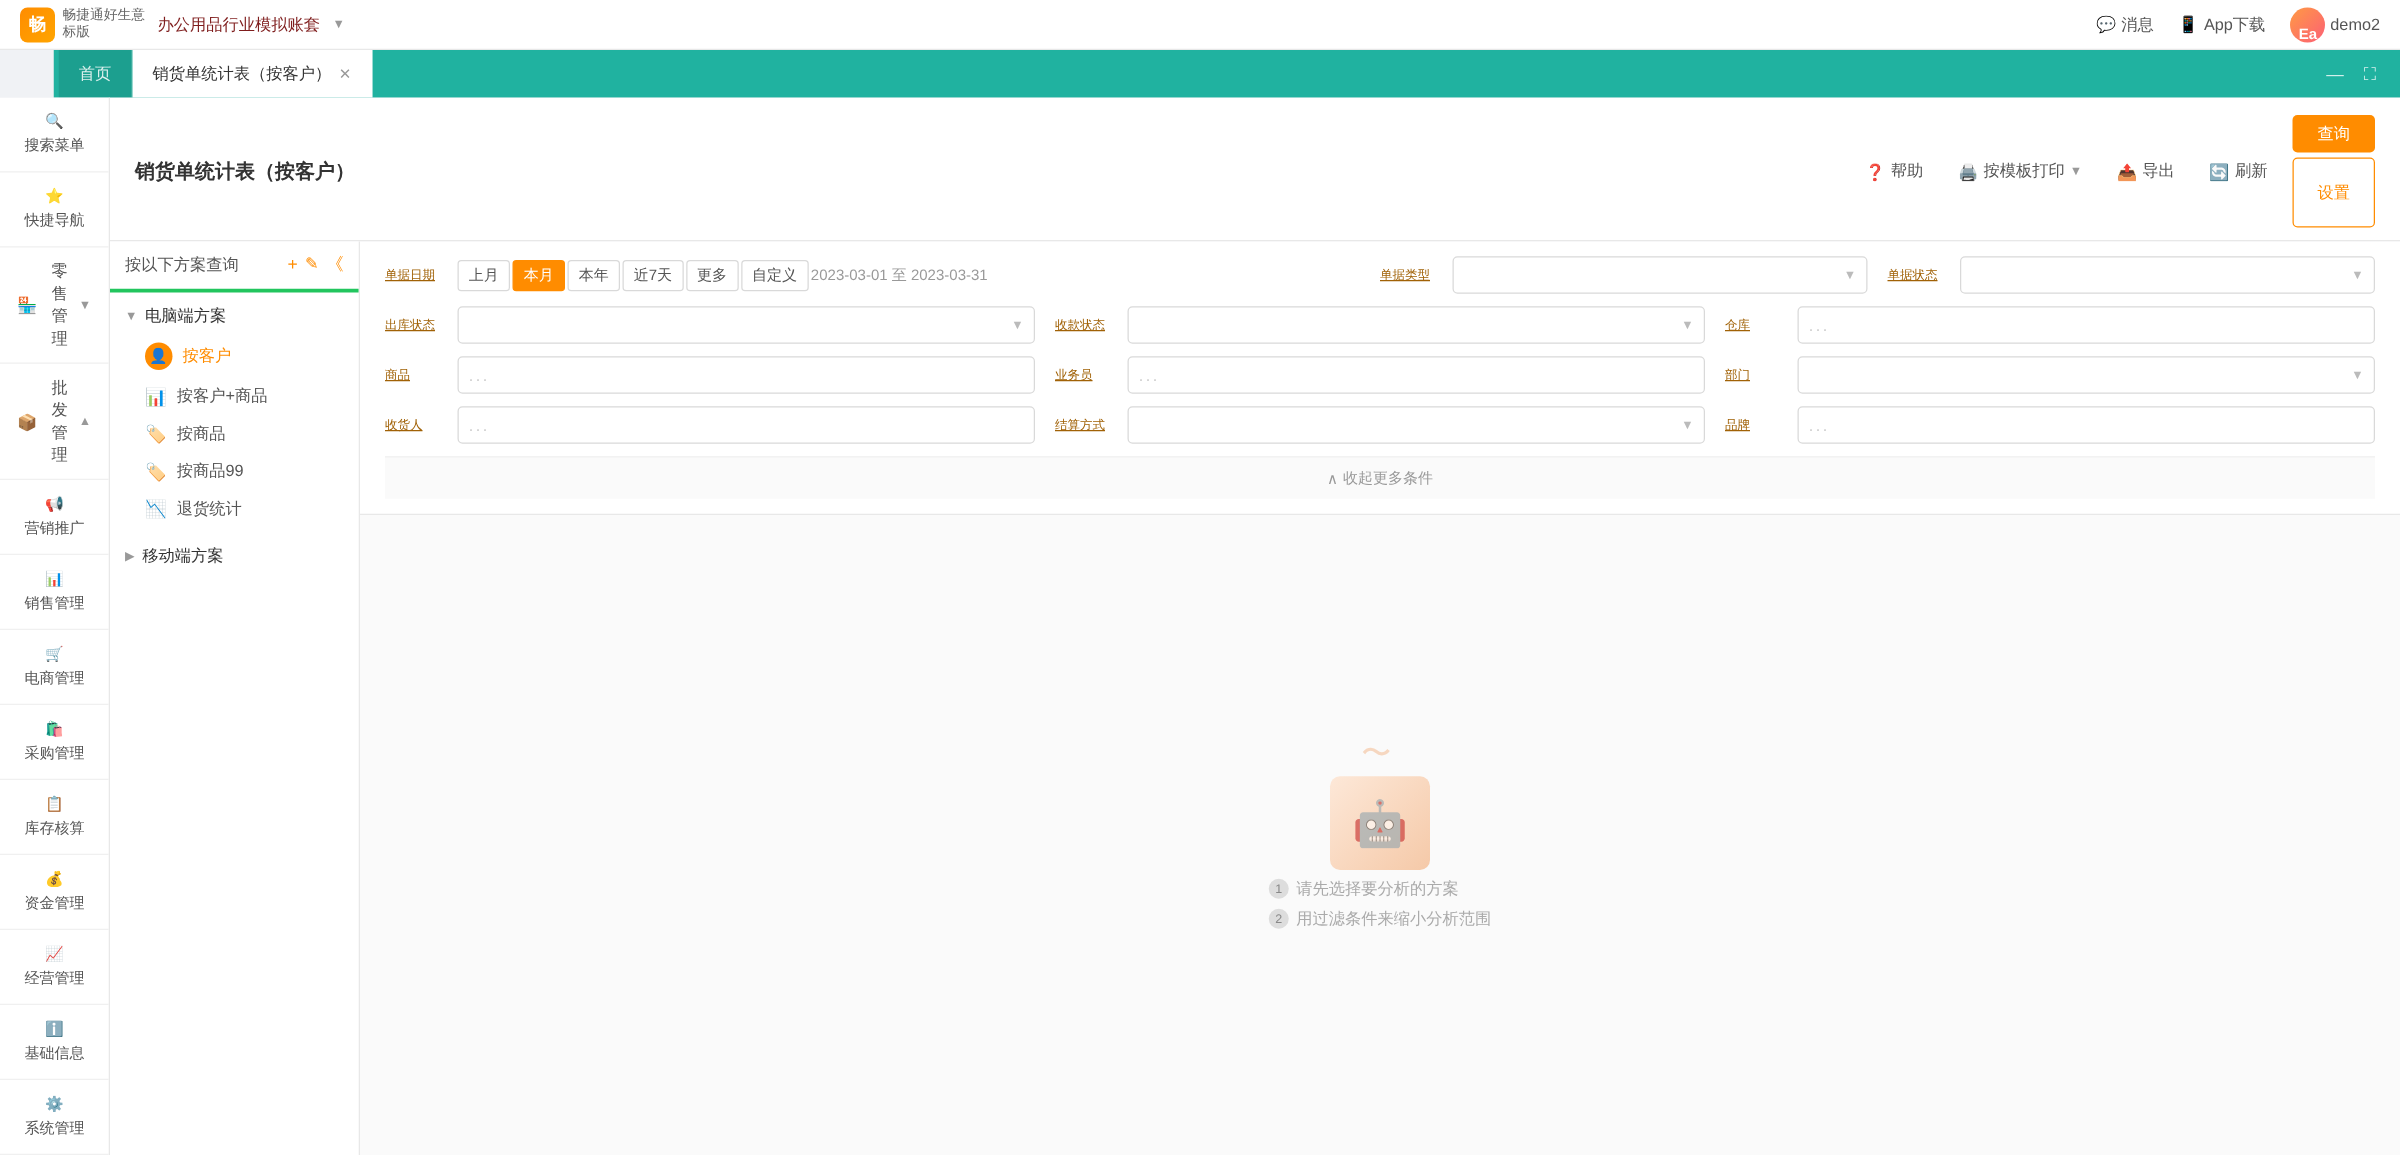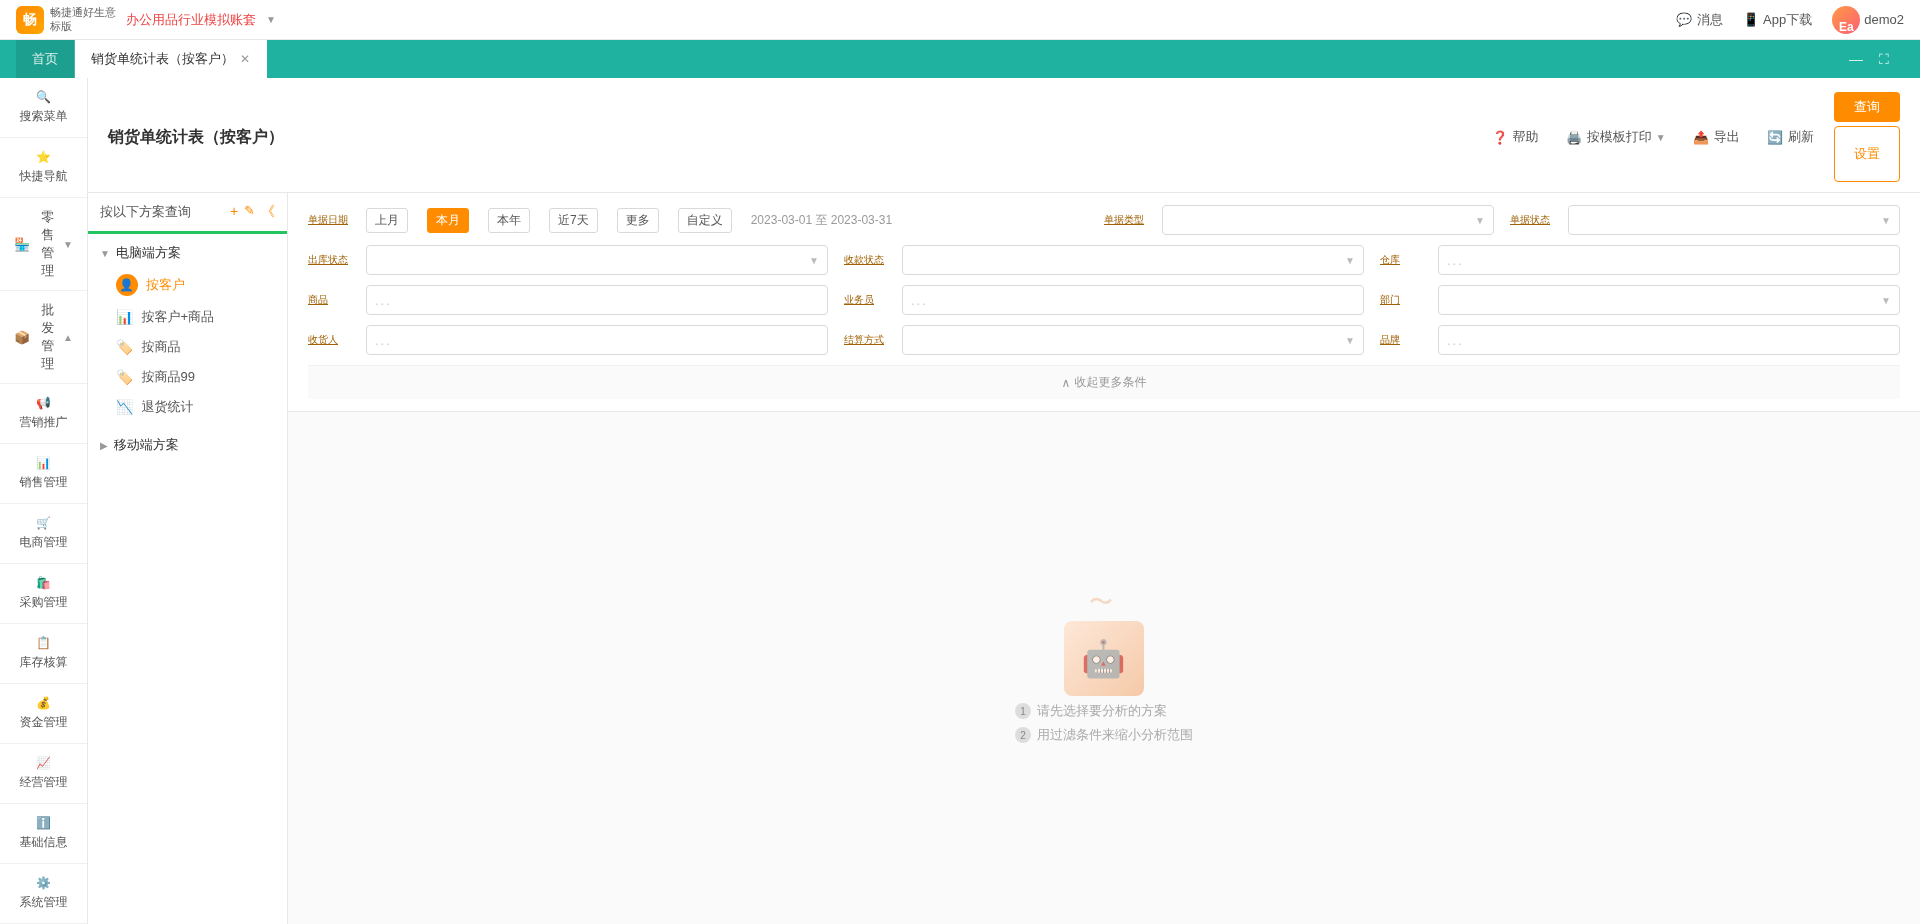--- a/index.html
+++ b/index.html
@@ -49,22 +49,23 @@
       display: flex; align-items: flex-end; justify-content: center;
       color: white; font-size: 12px; font-weight: bold;
     }
 
     
     .tab-bar {
       height: 38px;
       background: #20b2a0;
       display: flex;
       align-items: center;
-      padding: 0 16px;
+      padding: 0 4px;
       flex-shrink: 0;
+      margin-left: 43px;
     }
     .tab-item {
       height: 38px;
       display: flex; align-items: center;
       padding: 0 16px;
       cursor: pointer;
       color: rgba(255,255,255,0.85);
       font-size: 13px;
       border-right: 1px solid rgba(255,255,255,0.2);
       gap: 6px;
@@ -260,21 +261,21 @@
       padding: 0 8px;
       font-size: 13px;
       color: #333;
       display: flex; align-items: center; justify-content: space-between;
       cursor: pointer;
     }
     .filter-input .placeholder { color: #bbb; }
     .filter-input .chevron { color: #bbb; font-size: 10px; }
     .filter-input .dots { color: #ccc; letter-spacing: 2px; }
     .date-filter {
-      display: flex; align-items: center; gap: 19px;
+      display: flex; align-items: center; gap: 2px;
     }
     .date-btn {
       padding: 3px 8px;
       border: 1px solid #d9d9d9;
       border-radius: 3px;
       font-size: 12px;
       cursor: pointer;
       color: #555;
       background: #fff;
     }
@@ -334,21 +335,21 @@
 
 <div class="top-header">
   <div class="top-header-left">
     <div class="logo-area">
       <div class="logo-icon">畅</div>
       <div class="logo-text">
         <div>畅捷通好生意</div>
         <div>标版</div>
       </div>
     </div>
-    <span style="color:#ef4444;font-size:13px;">办公用品行业模拟账套</span>
+    <span style="color:#7f1d1d;font-size:13px;">办公用品行业模拟账套</span>
     <span style="color:#999;font-size:10px;cursor:pointer;">▼</span>
   </div>
   <div class="top-header-right">
     <div class="header-action">
       <span>💬</span>
       <span>消息</span>
     </div>
     <div class="header-action">
       <span>📱</span>
       <span>App下载</span>

